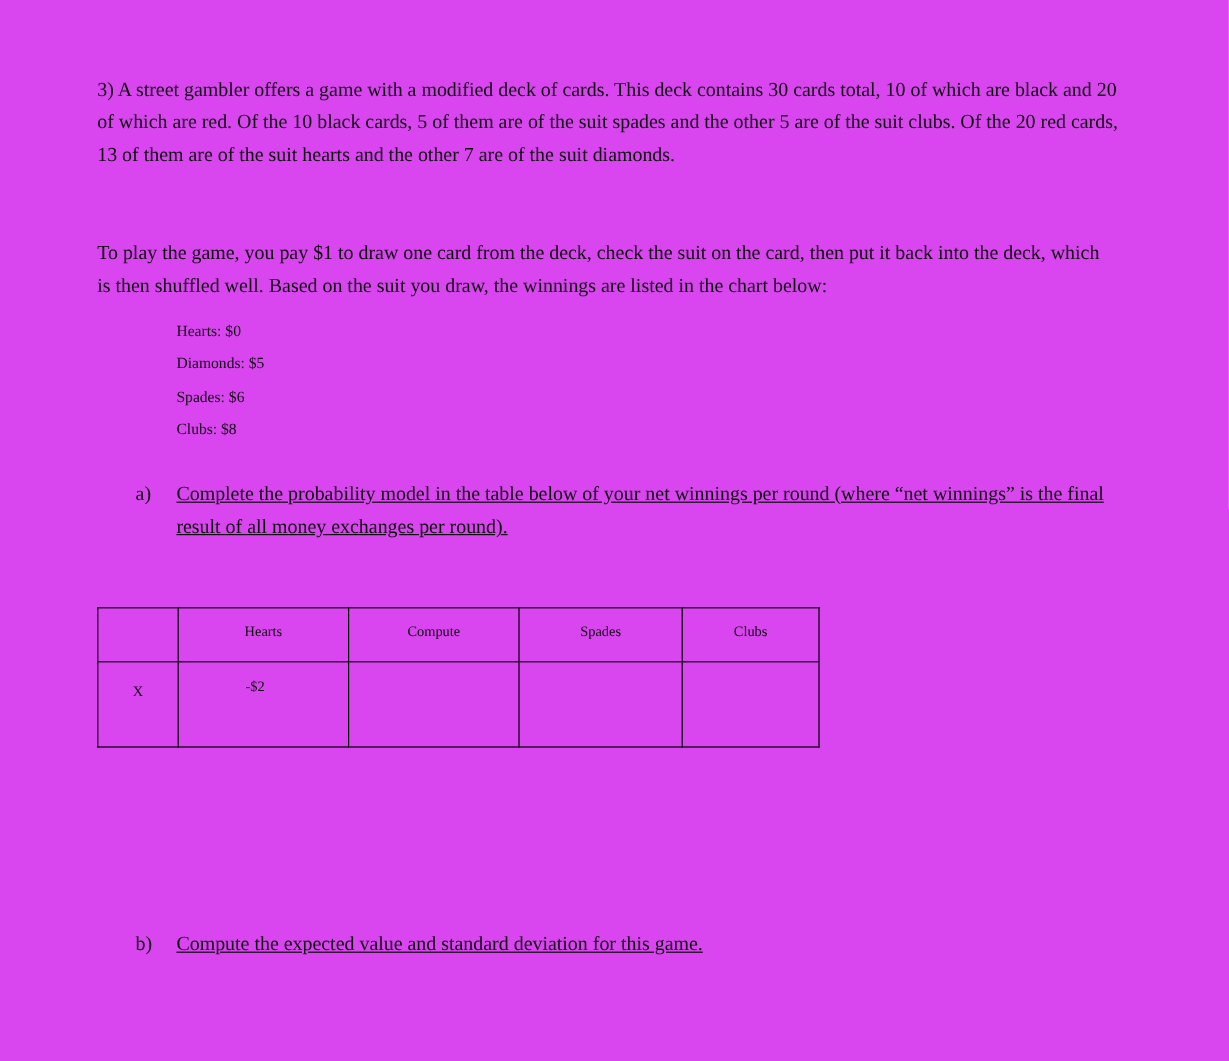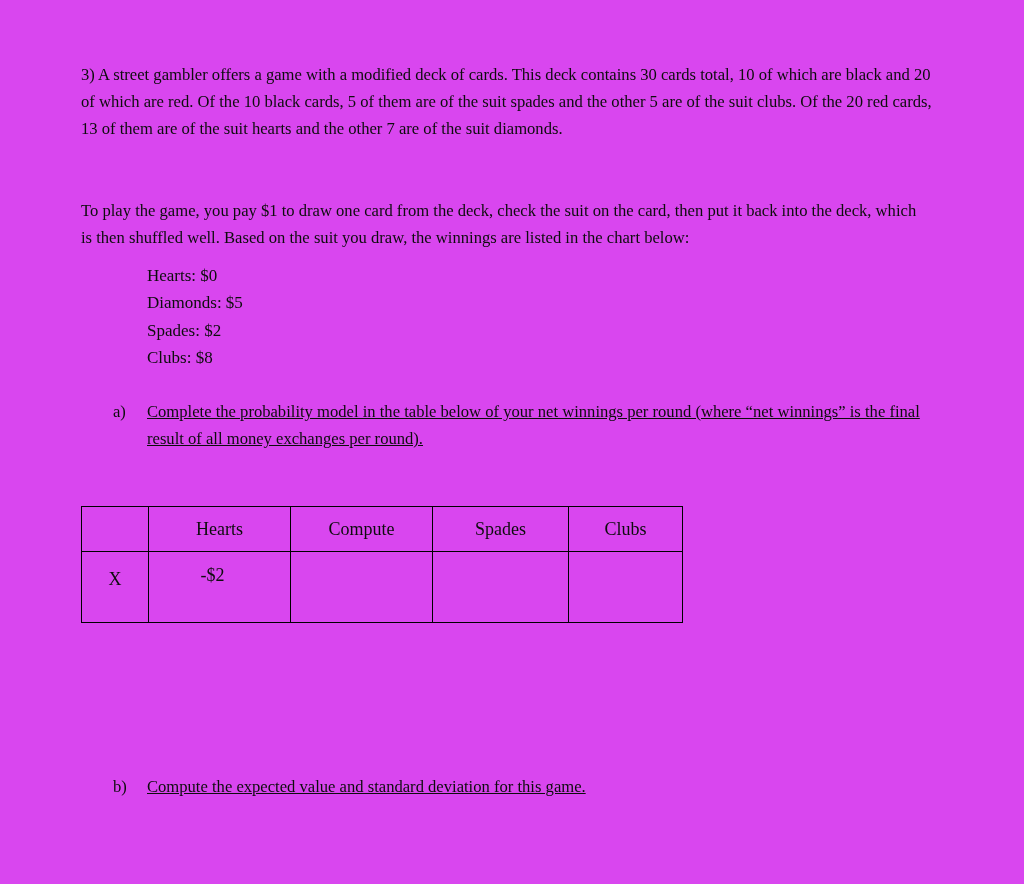--- a/index.html
+++ b/index.html
@@ -36,21 +36,21 @@
     color: #0d0d0d;
   }
   #para-intro { top: 44px; }
   #para-play  { top: 180px; width: 845px; }
 
   
   .winnings-list {
     position: absolute;
     left: 147px;
     top: 262px;
-    font-size: 17px;
+    font-size: 13px;
     line-height: 27.4px;
     color: #0d0d0d;
   }
   .winnings-line { white-space: nowrap; }
 
   
   .q-item {
     position: absolute;
     font-size: 16.6px;
     line-height: 27.4px;
@@ -89,21 +89,21 @@
     border-collapse: collapse;
     table-layout: fixed;
     font-size: 16.6px;
     color: #0d0d0d;
   }
   table.prob-table td {
     border: 1.6px solid #000000;
     padding: 0;
     vertical-align: top;
     text-align: center;
-    font-size: 18px;
+    font-size: 12px;
     line-height: 1;
   }
   table.prob-table td .cell-text {
     display: block;
     padding-top: 14px;
   }
   table.prob-table td.rowlabel .cell-text {
     padding-top: 18px;
   }
   .col-label  { width: 67px; }
@@ -128,21 +128,21 @@
 
 <div class="page">
 
   <p class="para" id="para-intro">3) A street gambler offers a game with a modified deck of cards. This deck contains 30 cards total, 10 of which are black and 20 of which are red. Of the 10 black cards, 5 of them are of the suit spades and the other 5 are of the suit clubs. Of the 20 red cards, 13 of them are of the suit hearts and the other 7 are of the suit diamonds.</p>
 
   <p class="para" id="para-play">To play the game, you pay $1 to draw one card from the deck, check the suit on the card, then put it back into the deck, which is then shuffled well. Based on the suit you draw, the winnings are listed in the chart below:</p>
 
   <div class="winnings-list">
     <div class="winnings-line">Hearts: $0</div>
     <div class="winnings-line">Diamonds: $5</div>
-    <div class="winnings-line">Spades: $2</div>
+    <div class="winnings-line">Spades: $6</div>
     <div class="winnings-line">Clubs: $8</div>
   </div>
 
   <div class="q-item" id="q-a">
     <span class="q-marker">a)</span>
     <span class="q-body">Complete the probability model in the table below of your net winnings per round (where “net winnings” is the final result of all money exchanges per round).</span>
   </div>
 
   <div class="prob-table-wrap">
     <table class="prob-table">

